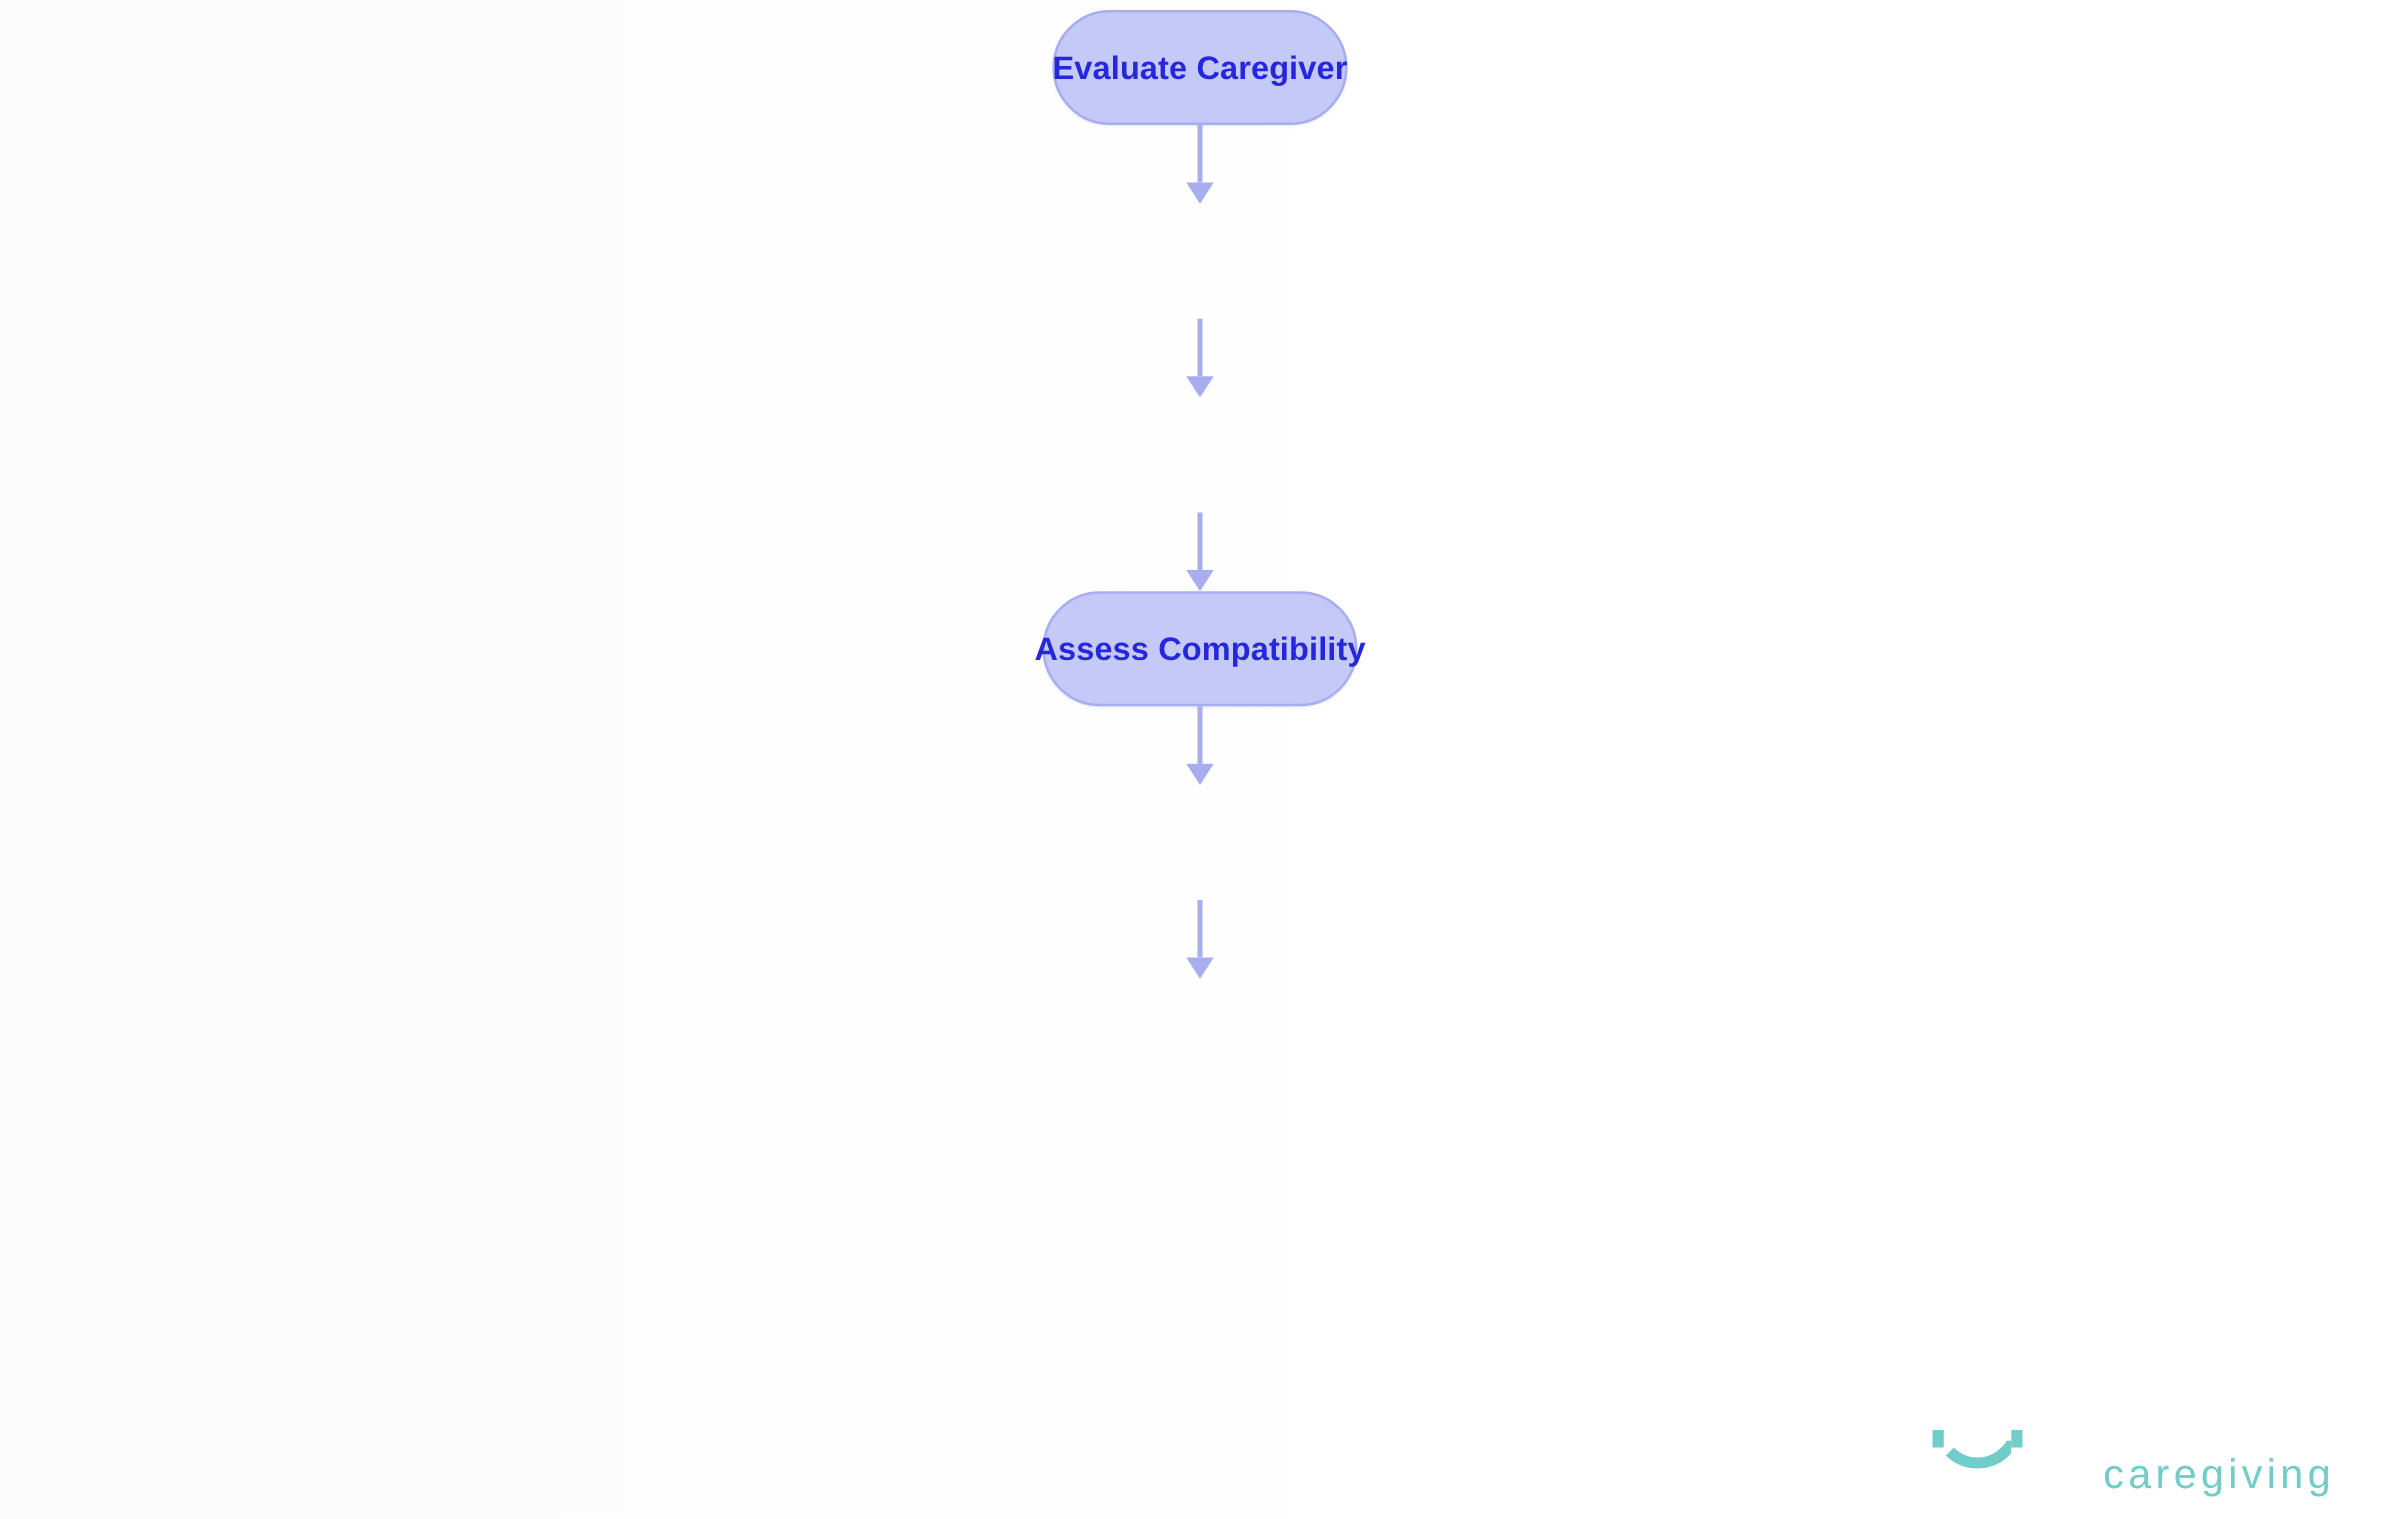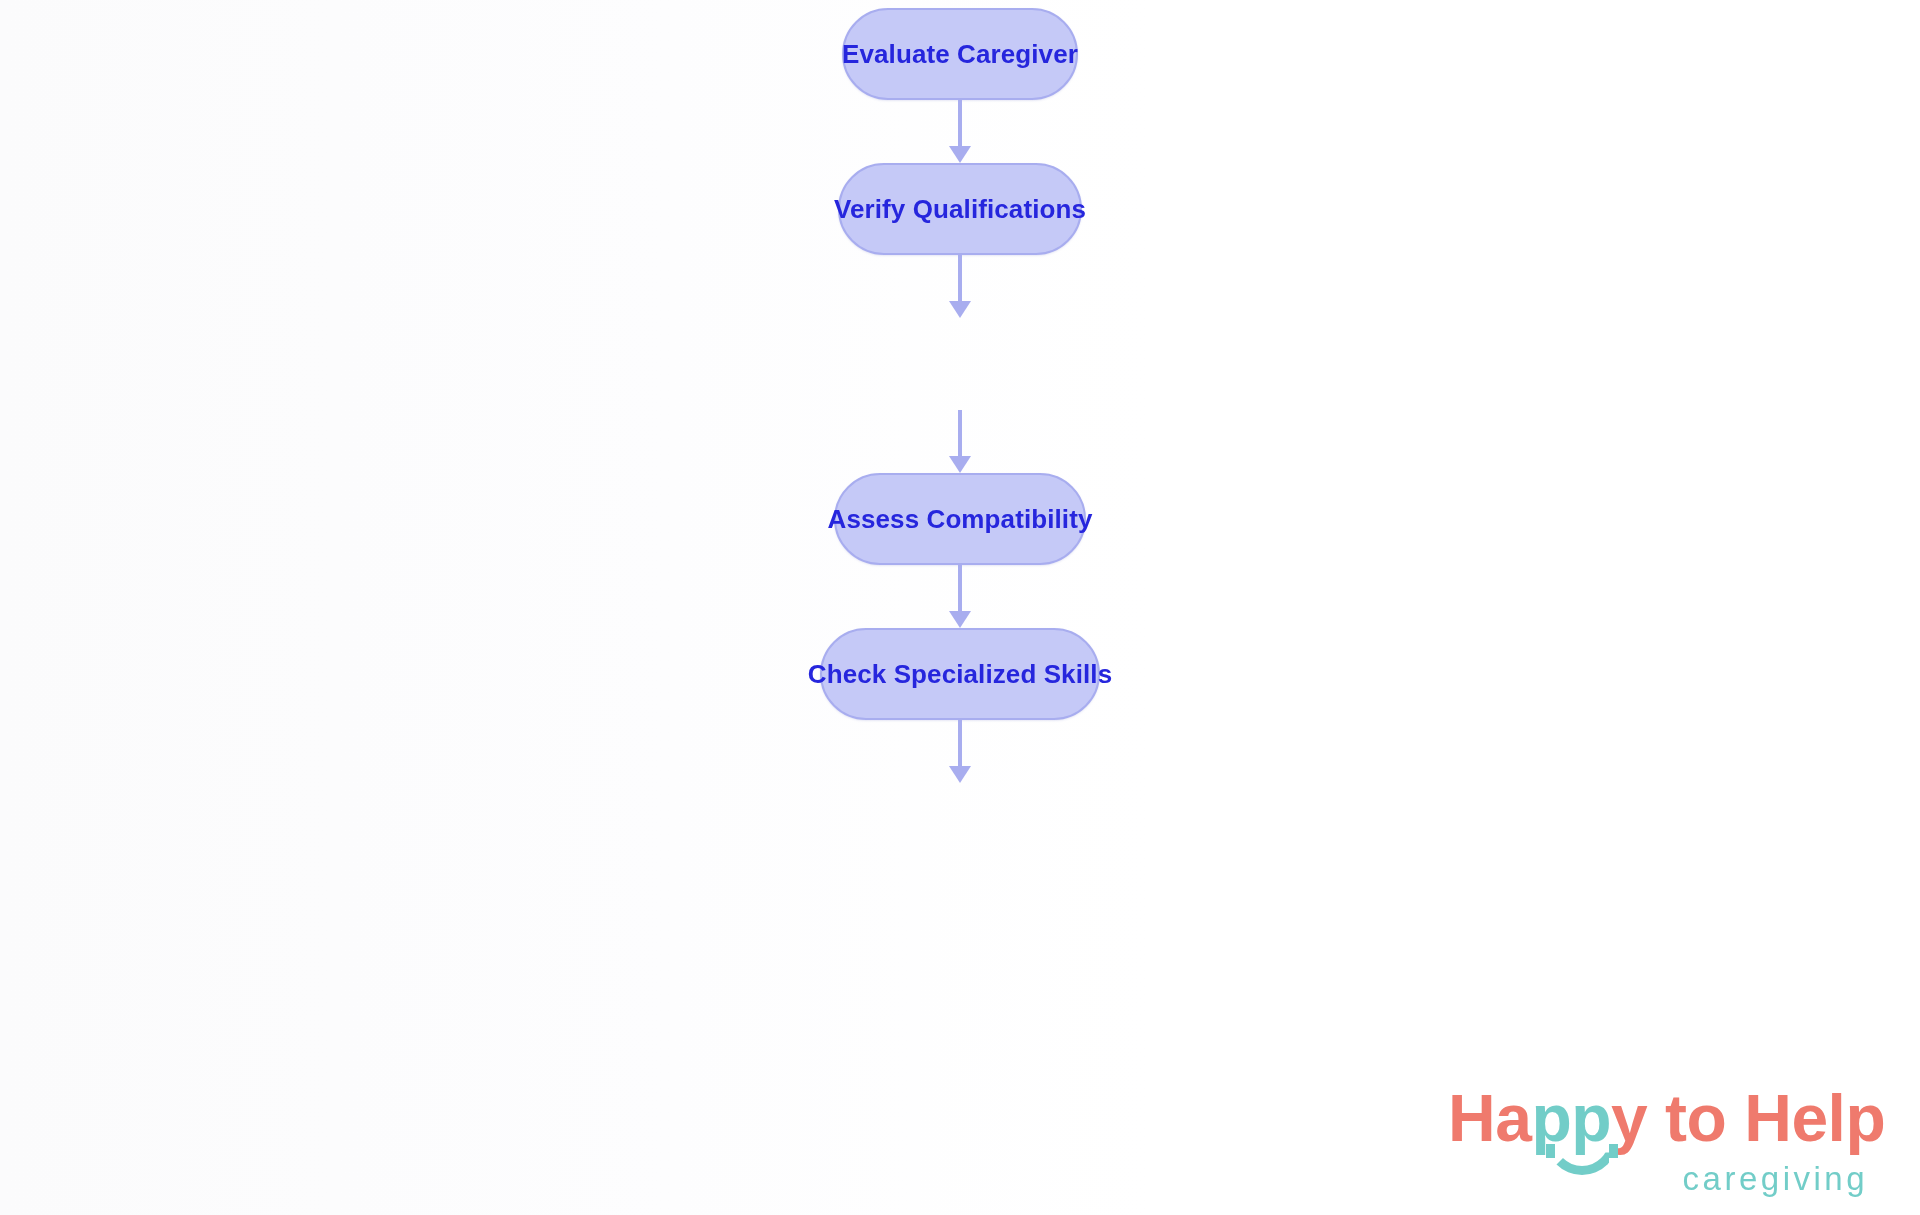--- a/index.html
+++ b/index.html
@@ -145,23 +145,20 @@
 
   <div class="node" style="width:236px; top:8px; left:50%; margin-left:-118px;">
     <span>Evaluate Caregiver</span>
   </div>
 
   <div class="connector" style="top:100px; height:63px;">
     <div class="line" style="height:46px;"></div>
     <div class="head"></div>
   </div>
 
-  <div class="node" style="width:244px; top:163px; left:50%; margin-left:-122px;">
-    <span>Verify Qualifications</span>
-  </div>
 
   <div class="connector" style="top:255px; height:63px;">
     <div class="line" style="height:46px;"></div>
     <div class="head"></div>
   </div>
 
 
   <div class="connector" style="top:410px; height:63px;">
     <div class="line" style="height:46px;"></div>
     <div class="head"></div>
@@ -169,29 +166,25 @@
 
   <div class="node" style="width:252px; top:473px; left:50%; margin-left:-126px;">
     <span>Assess Compatibility</span>
   </div>
 
   <div class="connector" style="top:565px; height:63px;">
     <div class="line" style="height:46px;"></div>
     <div class="head"></div>
   </div>
 
-  <div class="node" style="width:280px; top:628px; left:50%; margin-left:-140px;">
-    <span>Check Specialized Skills</span>
-  </div>
 
   <div class="connector" style="top:720px; height:63px;">
     <div class="line" style="height:46px;"></div>
     <div class="head"></div>
   </div>
 
 
 </div>
 
 <div class="logo">
-  <div class="logo-main"><span>H</span><span>a</span><span class="teal">pp</span><span>y</span><span> to </span><span>Help</span></div>
   <div class="logo-smile"></div>
   <div class="logo-sub">caregiving</div>
 </div>
 
 </body></html>

